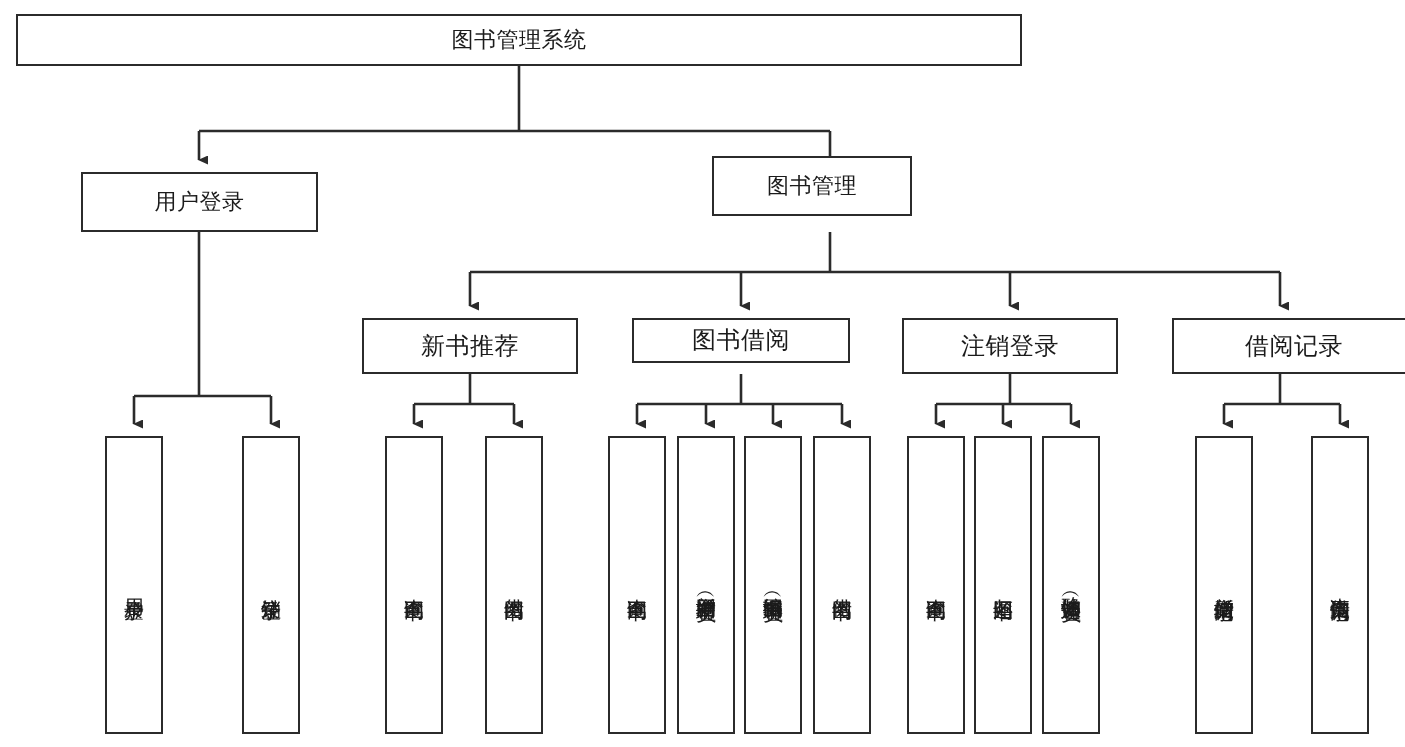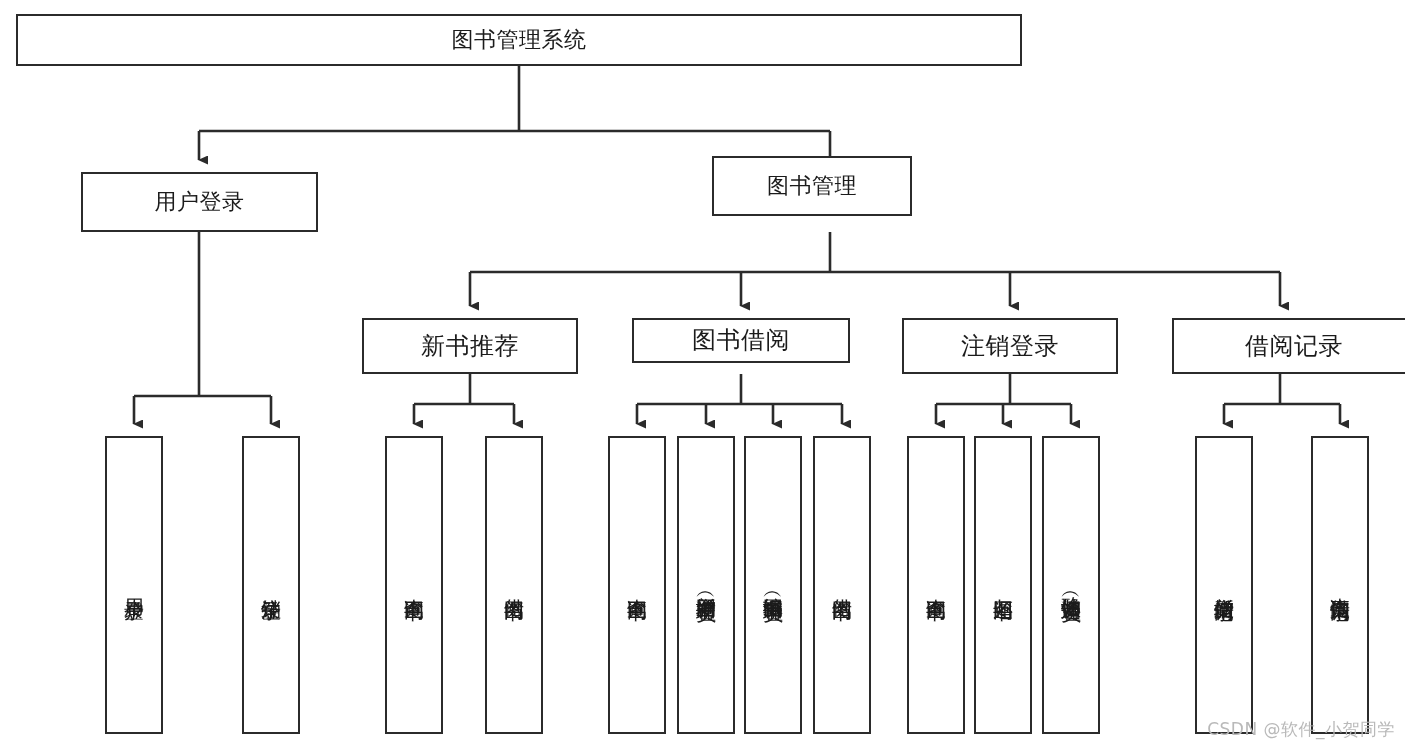--- a/index.html
+++ b/index.html
@@ -182,14 +182,13 @@
     <span class="label">确认归还（管理员）</span>
   </div>
 
   <div class="node vertical" style="left:1195px; top:436px; width:58px; height:298px;">
     <span class="label">新增借阅记录</span>
   </div>
   <div class="node vertical" style="left:1311px; top:436px; width:58px; height:298px;">
     <span class="label">查询借阅记录</span>
   </div>
 
-  <div id="watermark">CSDN @软件_小贺同学</div>
 </div>
 
 </body></html>

